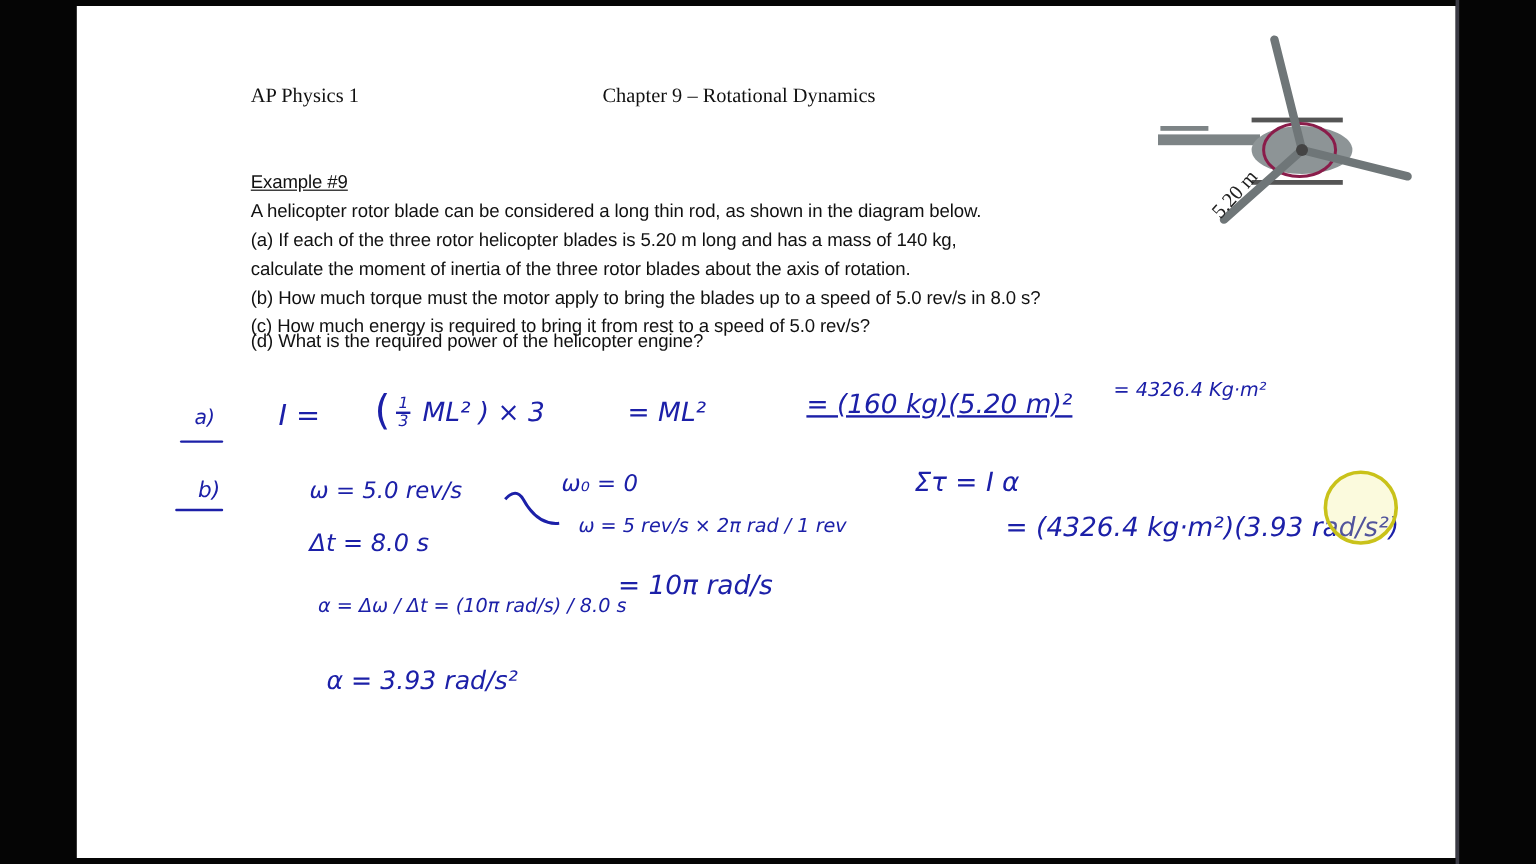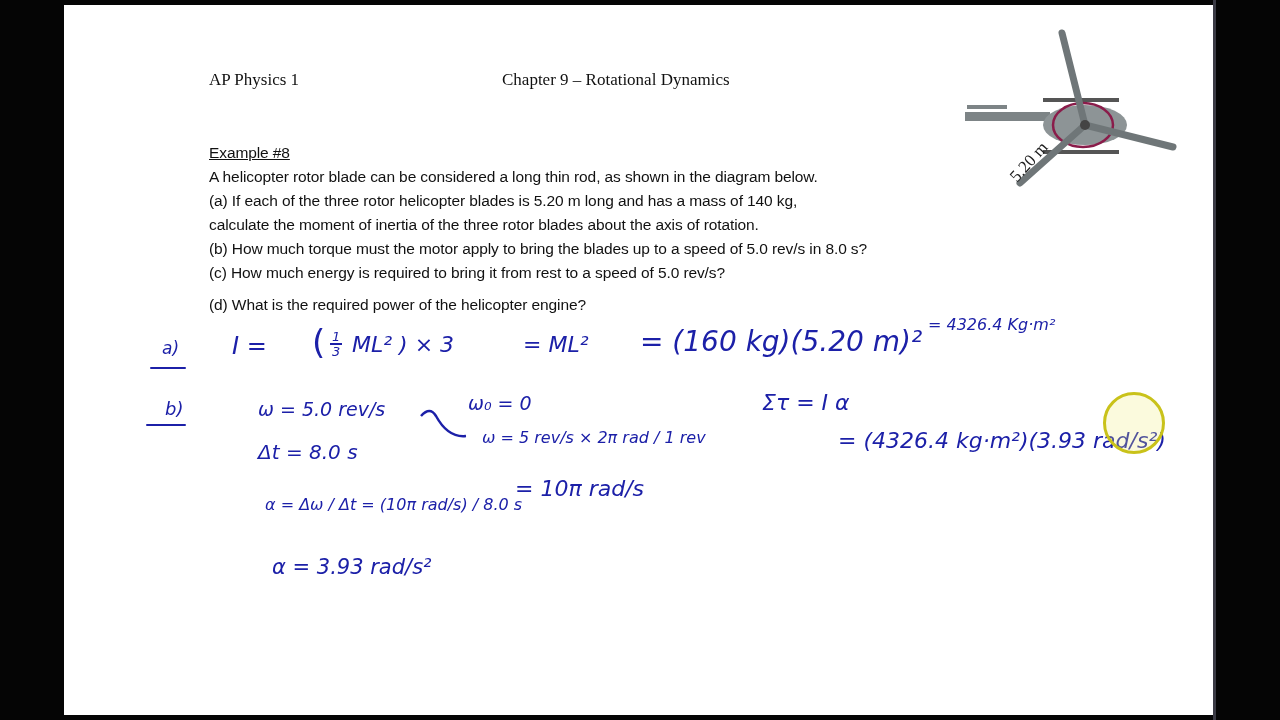--- a/index.html
+++ b/index.html
@@ -18,27 +18,27 @@
 </style>
 </head>
 <body>
 
 <div class="page"></div>
 <div class="edge"></div>
 
 <div class="hdr" style="left:209px;">AP Physics 1</div>
 <div class="hdr" style="left:502px;">Chapter 9 – Rotational Dynamics</div>
 
-<div class="prob title" style="top:144px;">Example #8</div>
+<div class="prob title" style="top:144px;">Example #9</div>
 <div class="prob" style="top:168px;">A helicopter rotor blade can be considered a long thin rod, as shown in the diagram below.</div>
 <div class="prob" style="top:192px;">(a) If each of the three rotor helicopter blades is 5.20 m long and has a mass of 140 kg,</div>
 <div class="prob" style="top:216px;">calculate the moment of inertia of the three rotor blades about the axis of rotation.</div>
 <div class="prob" style="top:240px;">(b) How much torque must the motor apply to bring the blades up to a speed of 5.0 rev/s in 8.0 s?</div>
 <div class="prob" style="top:264px;">(c) How much energy is required to bring it from rest to a speed of 5.0 rev/s?</div>
-<div class="prob" style="top:296px;text-align:center;">(d) What is the required power of the helicopter engine?</div>
+<div class="prob" style="top:276px;text-align:center;">(d) What is the required power of the helicopter engine?</div>
 
 <svg class="heli" viewBox="0 0 230 175">
   <rect x="10" y="87" width="85" height="9" fill="#7d8486"></rect>
   <rect x="12" y="80" width="40" height="4" fill="#7d8486"></rect>
   <rect x="88" y="73" width="76" height="4" fill="#555"></rect>
   <rect x="88" y="125" width="76" height="4" fill="#555"></rect>
   <ellipse cx="130" cy="100" rx="42" ry="20" fill="#8d9496"></ellipse>
   <ellipse cx="128" cy="100" rx="30" ry="22" fill="none" stroke="#8a1c4a" stroke-width="2.5"></ellipse>
   <line x1="130" y1="100" x2="107" y2="8" stroke="#6f7678" stroke-width="7" stroke-linecap="round"></line>
   <line x1="130" y1="100" x2="218" y2="122" stroke="#6f7678" stroke-width="7" stroke-linecap="round"></line>
@@ -53,21 +53,21 @@
 <div class="ink" style="left:232px; top:332px; font-size:24px;">I =</div>
 <div class="ink" style="left:312px; top:322px; font-size:34px; font-style:normal;">(</div>
 <div class="ink" style="left:330px; top:330px; font-size:13px;">
   <span class="frac">
       <span class="num">1</span>
       <span>3</span>
     </span>
 </div>
 <div class="ink" style="left:352px; top:332px; font-size:22px;">ML² ) × 3</div>
 <div class="ink" style="left:523px; top:332px; font-size:22px;">= ML²</div>
-<div class="ink" style="left:640px; top:325px; font-size:28px;">= (160 kg)(5.20 m)²</div>
+<div class="ink" style="left:672px; top:325px; font-size:22px;text-decoration:underline;">= (160 kg)(5.20 m)²</div>
 <div class="ink" style="left:928px; top:315px; font-size:16px;">= 4326.4 Kg·m²</div>
 
 <div class="ink" style="left:165px; top:398px; font-size:18px;">b)</div>
 <div class="underline-mark" style="left:146px; top:424px; width:40px;"></div>
 
 <div class="ink" style="left:258px; top:398px; font-size:19px;">ω = 5.0 rev/s</div>
 <div class="ink" style="left:468px; top:392px; font-size:19px;">ω₀ = 0</div>
 <svg style="position:absolute; left:418px; top:402px;" width="50" height="40">
   <path d="M3 14 Q12 4 18 14 Q30 36 48 34" fill="none" stroke="#1c20a8" stroke-width="2.5"></path>
 </svg>

